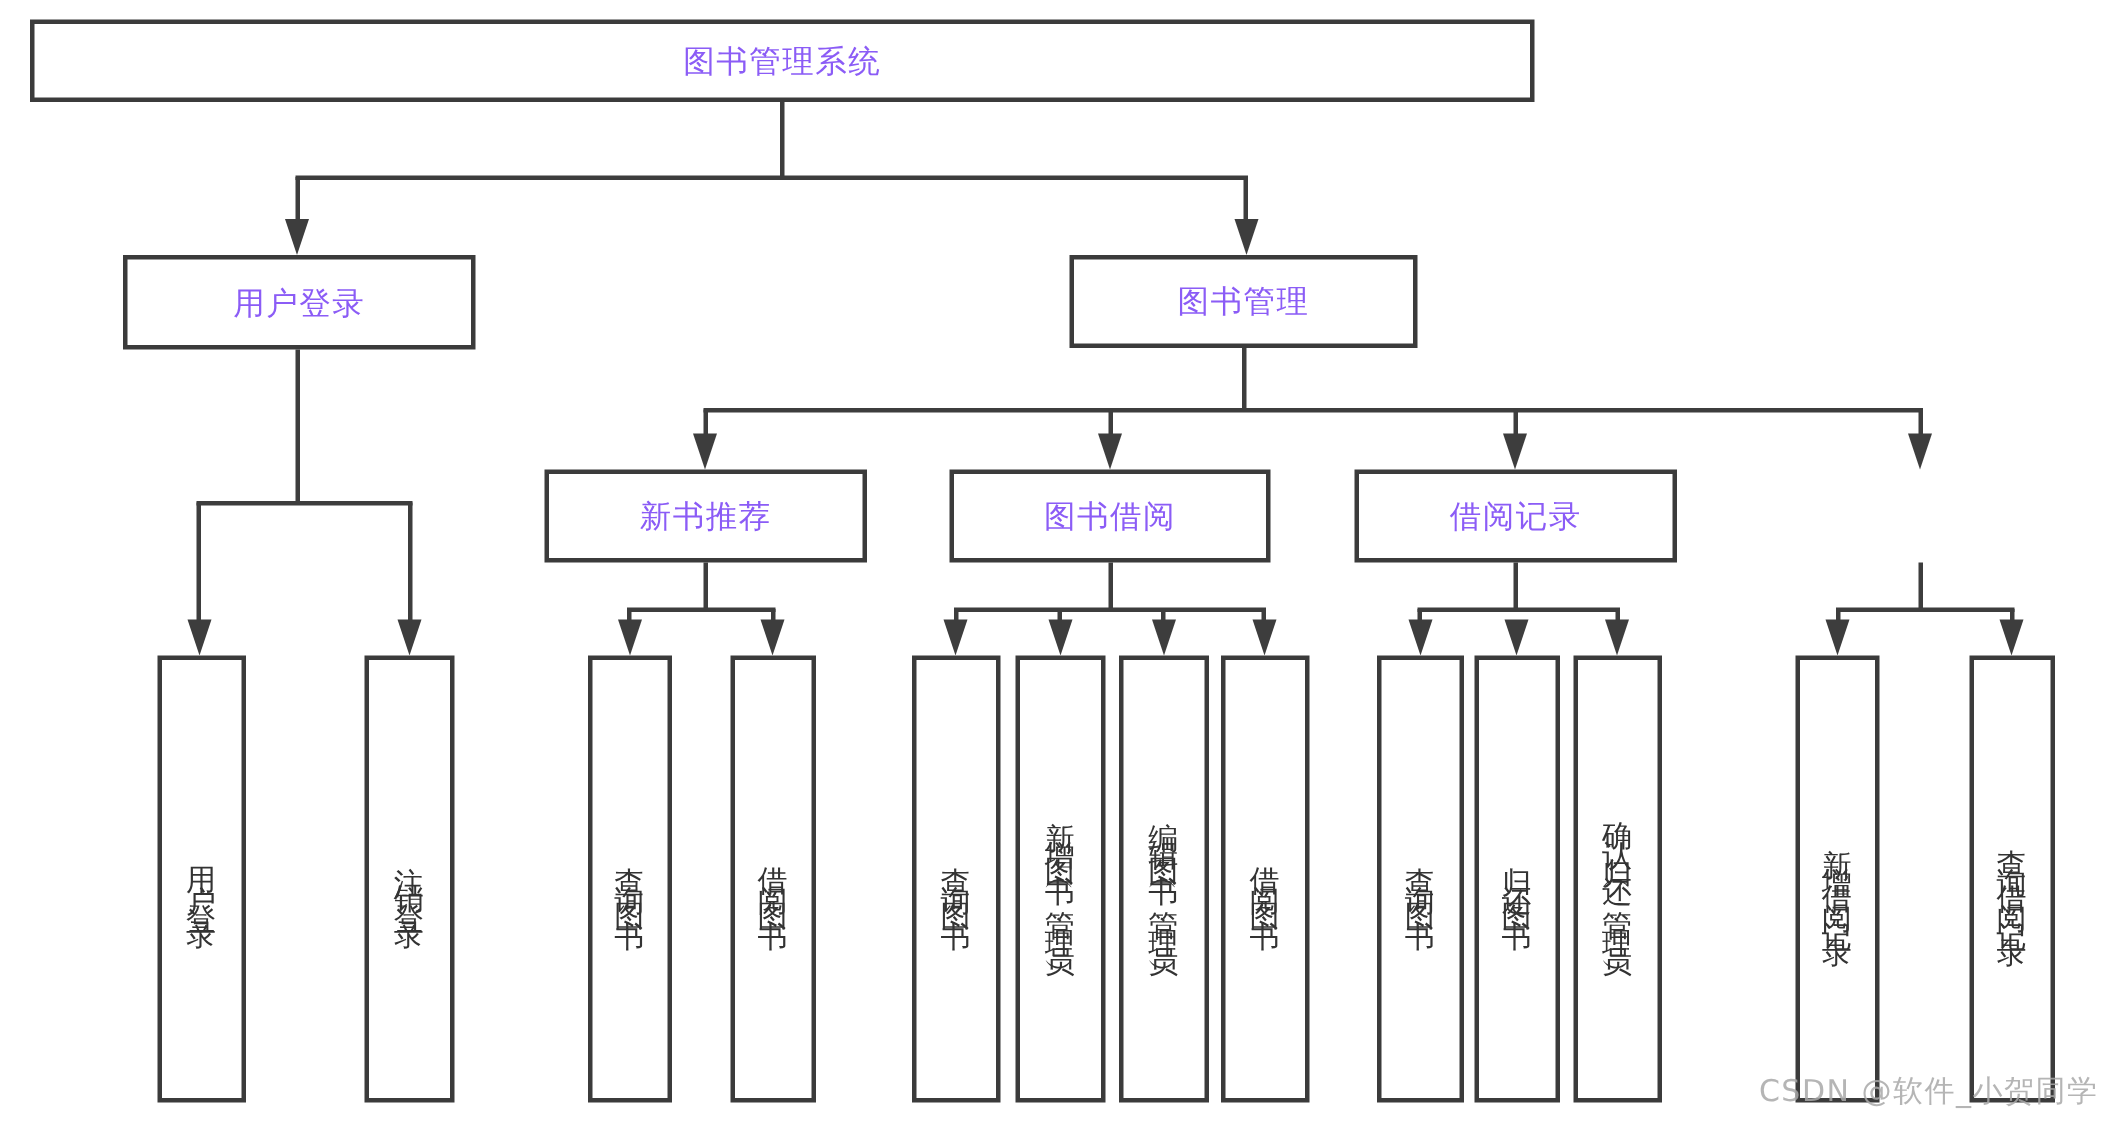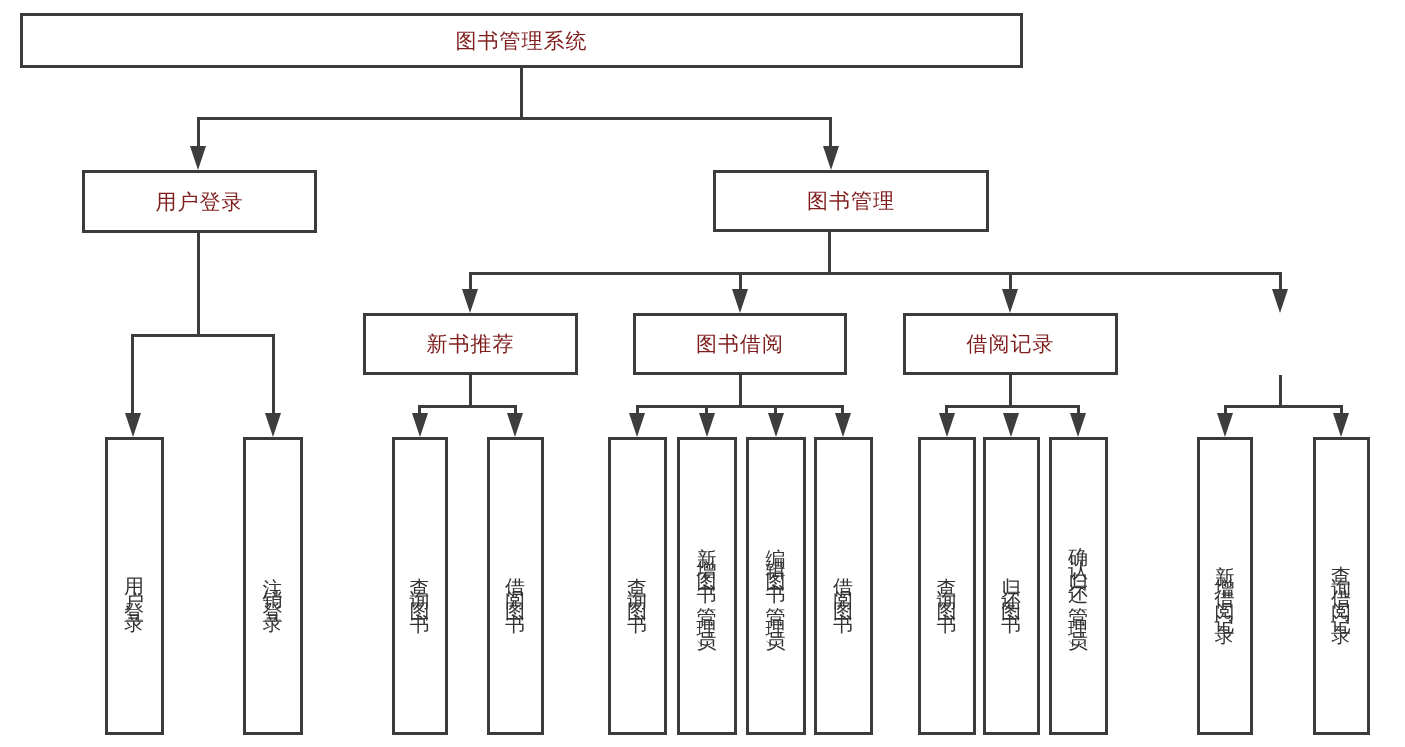--- a/index.html
+++ b/index.html
@@ -17,21 +17,21 @@
     background:#ffffff;
     box-sizing:border-box;
     display:flex;
     align-items:center;
     justify-content:center;
   }
   .hlabel{
     font-size:21px;
     letter-spacing:1px;
     white-space:nowrap;
-    color:#7f1d1d;
+    color:#8b5cf6;
   }
   .vnode{
     position:absolute;
     border:3px solid #3b3b3b;
     background:#ffffff;
     box-sizing:border-box;
     display:flex;
     align-items:center;
     justify-content:center;
   }
@@ -79,21 +79,21 @@
   <div class="line" style="left:520px;top:68px;width:3px;height:50px;"></div>
   <div class="line" style="left:197px;top:117px;width:635px;height:3px;"></div>
   <div class="line" style="left:197px;top:118px;width:3px;height:34px;"></div>
   <div class="line" style="left:829px;top:118px;width:3px;height:34px;"></div>
   <div class="arr" style="left:190px;top:146px;"></div>
   <div class="arr" style="left:823px;top:146px;"></div>
 
   <div class="node" style="left:82px;top:170px;width:235px;height:63px;">
     <span class="hlabel">用户登录</span>
   </div>
-  <div class="node" style="left:713px;top:170px;width:276px;height:62px;">
+  <div class="node" style="left:713px;top:170px;width:232px;height:62px;">
     <span class="hlabel">图书管理</span>
   </div>
 
   <div class="line" style="left:197px;top:233px;width:3px;height:103px;"></div>
   <div class="line" style="left:131px;top:334px;width:144px;height:3px;"></div>
   <div class="line" style="left:131px;top:335px;width:3px;height:82px;"></div>
   <div class="line" style="left:272px;top:335px;width:3px;height:82px;"></div>
   <div class="arr" style="left:125px;top:413px;"></div>
   <div class="arr" style="left:265px;top:413px;"></div>
 
@@ -188,14 +188,15 @@
     <span class="vlabel">确认归还（管理员）</span>
   </div>
 
   <div class="vnode" style="left:1197px;top:437px;width:56px;height:298px;">
     <span class="vlabel">新增借阅记录</span>
   </div>
   <div class="vnode" style="left:1313px;top:437px;width:57px;height:298px;">
     <span class="vlabel">查询借阅记录</span>
   </div>
 
+  <div class="watermark">CSDN @软件_小贺同学</div>
 
 </div>
 
 </body></html>

